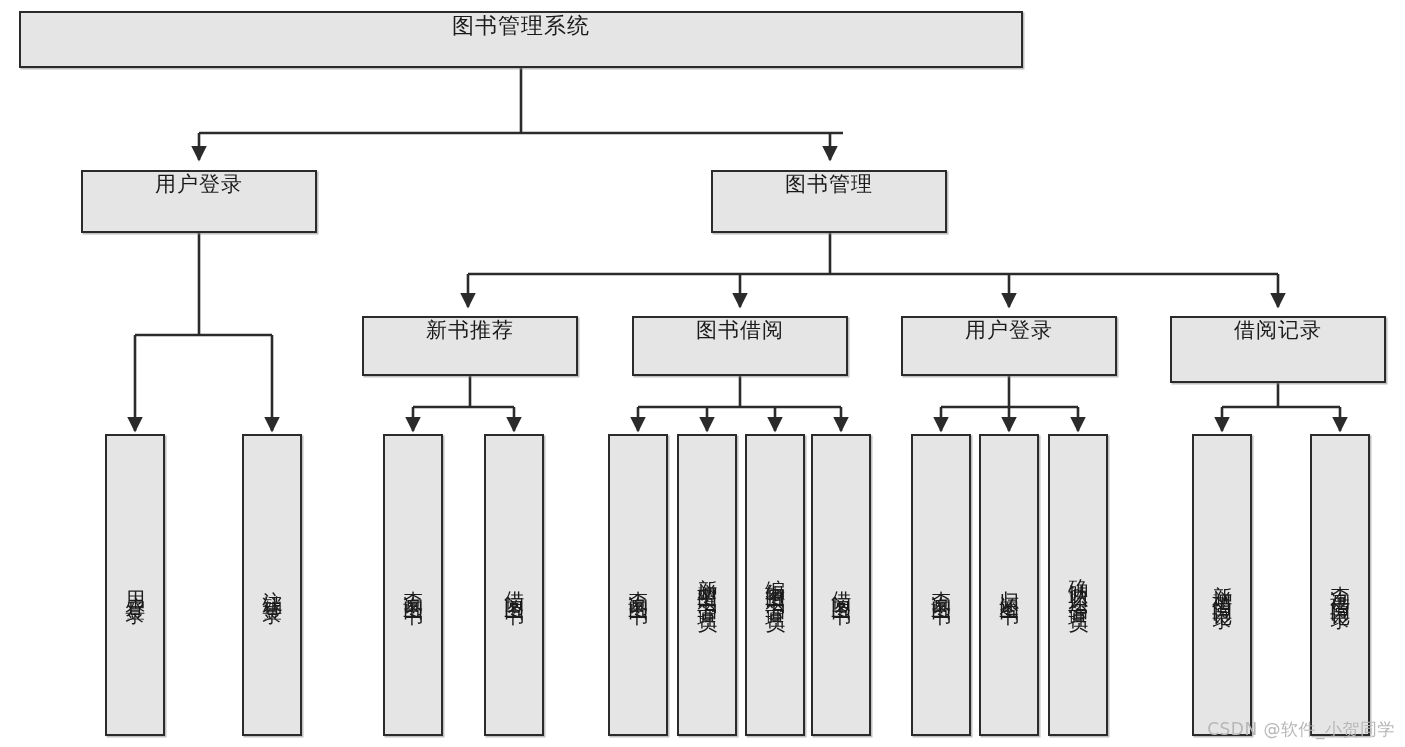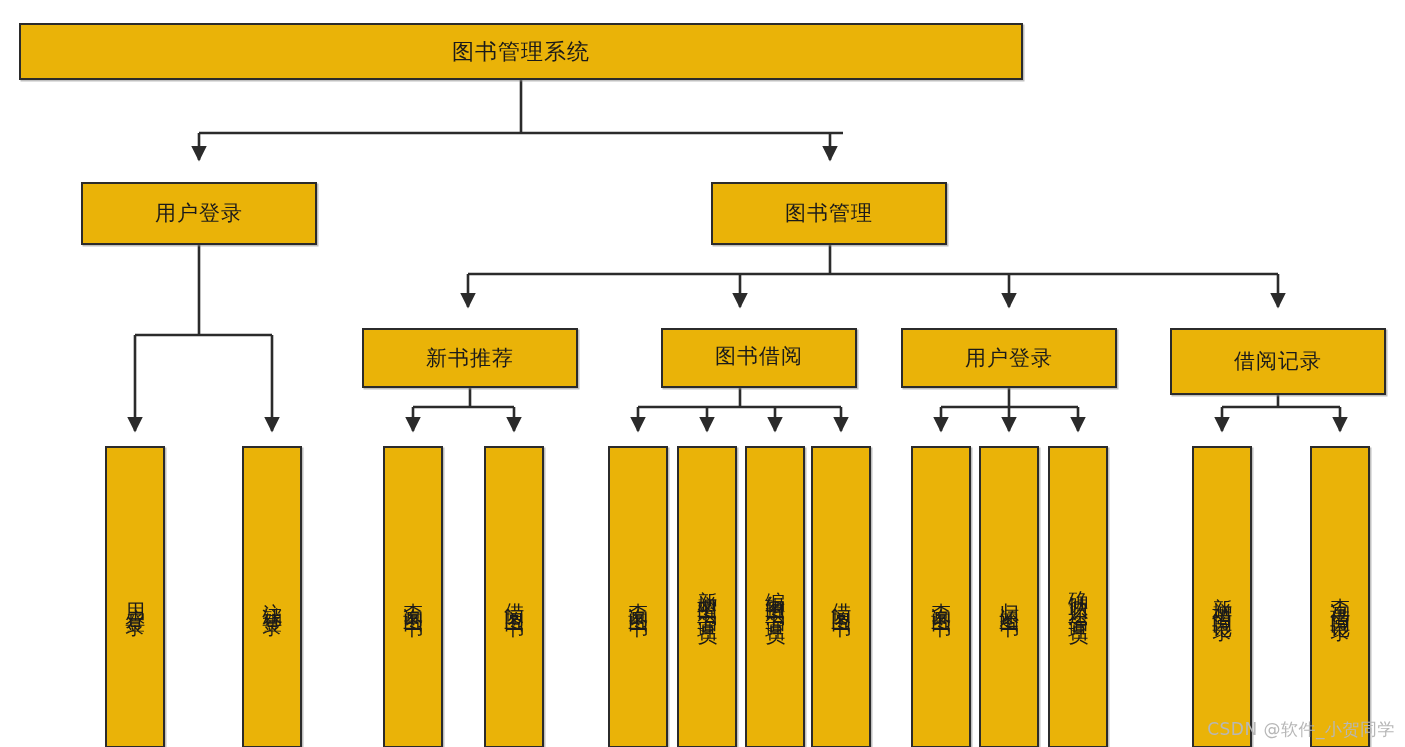--- a/index.html
+++ b/index.html
@@ -23,27 +23,25 @@
     position: absolute;
     left: 0;
     top: 0;
     width: 1405px;
     height: 747px;
     pointer-events: none;
   }
   .node {
     position: absolute;
     box-sizing: border-box;
-    background: #eab308;
+    background: #e5e5e5;
     border: 2.4px solid #2b2b2b;
     display: flex;
-    align-items: center;
     justify-content: center;
     box-shadow: 1.5px 1.5px 0 0 rgba(140,140,140,0.55);
-    margin-top: 12px;
   }
   .node-label {
     font-size: 21px;
     line-height: 1.18;
     letter-spacing: 1px;
     color: #1a1a1a;
     text-align: center;
     white-space: nowrap;
   }
   .node.vertical .node-label {
@@ -129,21 +127,21 @@
   <div class="node" style="left:81px; top:170px; width:236px; height:63px;">
     <span class="node-label">用户登录</span>
   </div>
   <div class="node" style="left:711px; top:170px; width:236px; height:63px;">
     <span class="node-label">图书管理</span>
   </div>
 
   <div class="node" style="left:362px; top:316px; width:216px; height:60px;">
     <span class="node-label">新书推荐</span>
   </div>
-  <div class="node" style="left:661px; top:316px; width:196px; height:60px;font-family:Liberation Mono, monospace;">
+  <div class="node" style="left:632px; top:316px; width:216px; height:60px;">
     <span class="node-label">图书借阅</span>
   </div>
   <div class="node" style="left:901px; top:316px; width:216px; height:60px;">
     <span class="node-label">用户登录</span>
   </div>
   <div class="node" style="left:1170px; top:316px; width:216px; height:67px;">
     <span class="node-label">借阅记录</span>
   </div>
 
   <div class="node vertical" style="left:105px; top:434px; width:60px; height:302px;">

